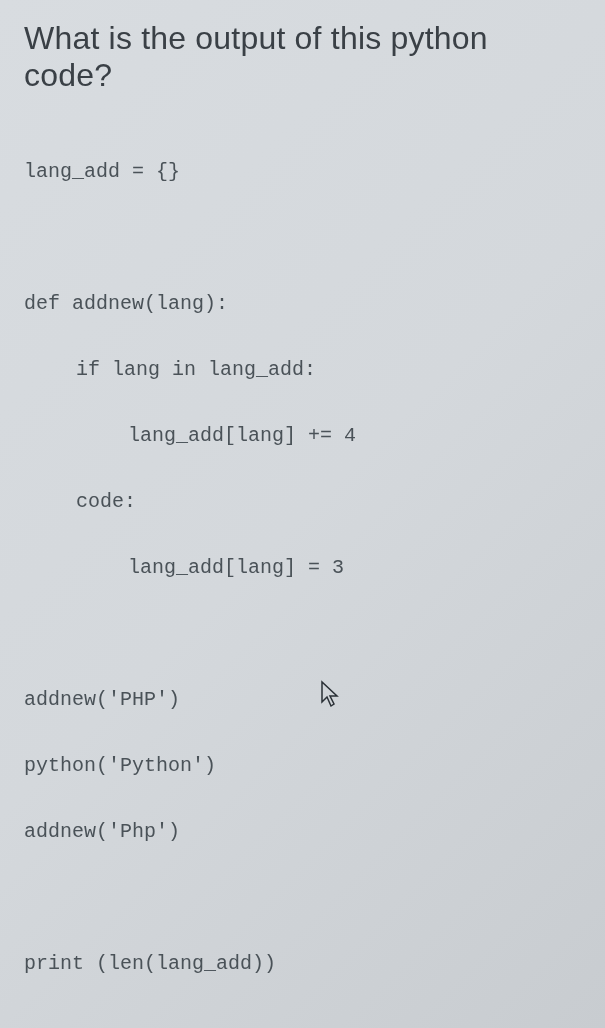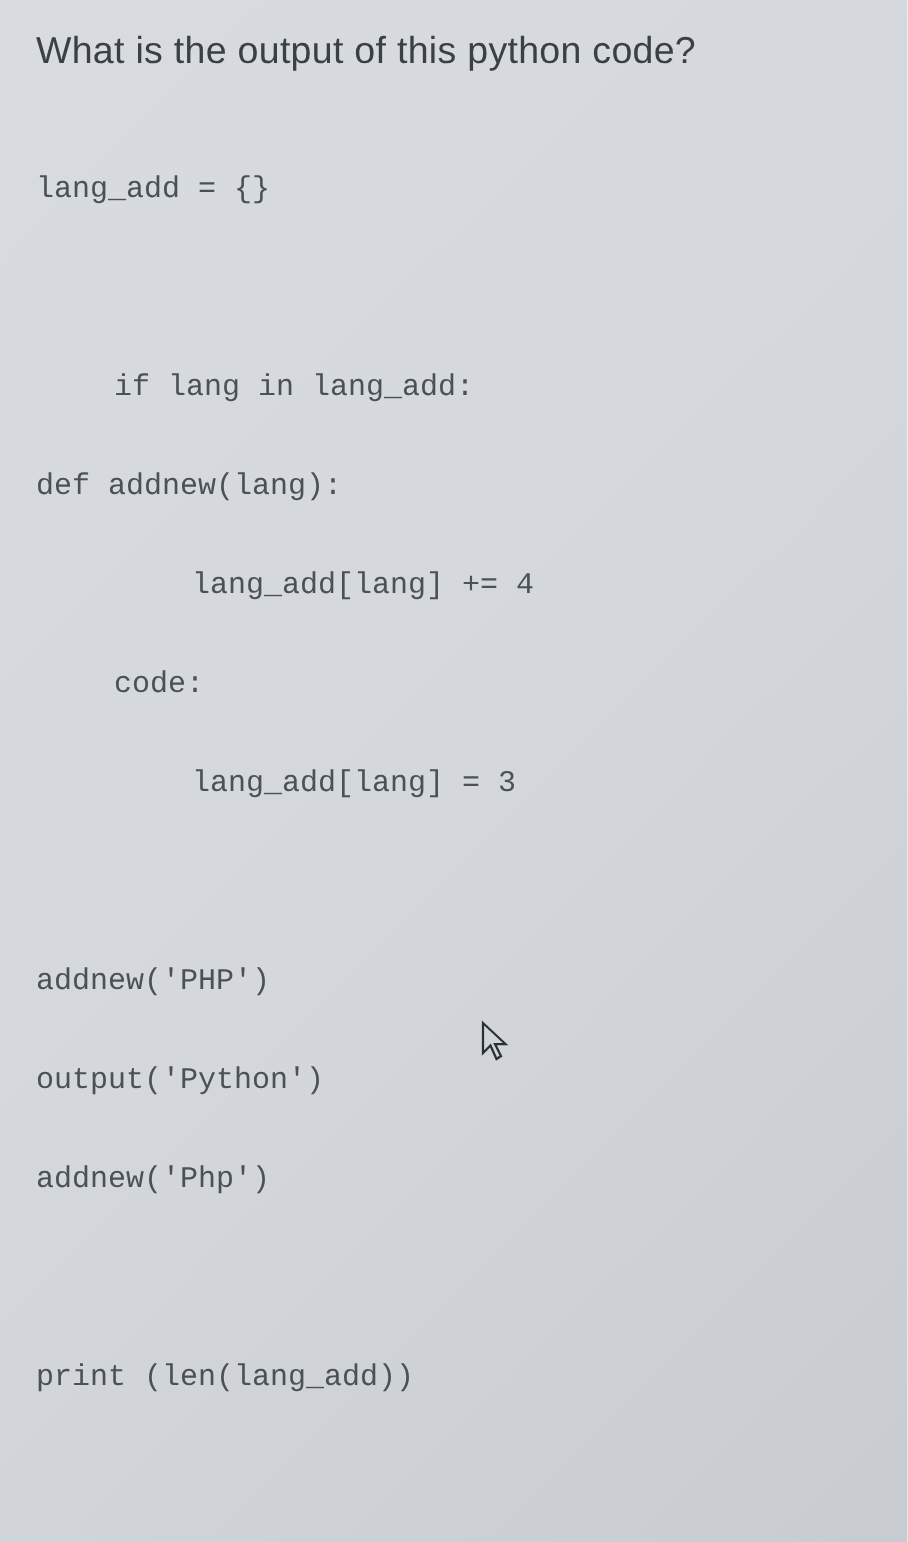--- a/index.html
+++ b/index.html
@@ -11,21 +11,21 @@
       width: 605px;
       height: 1028px;
       background: linear-gradient(135deg, #d8dce0 0%, #d4d8dc 50%, #c8ccd0 100%);
       font-family: 'Segoe UI', Tahoma, sans-serif;
       padding: 20px 24px;
       color: #3a4046;
       position: relative;
       overflow: hidden;
     }
     .question-title {
-      font-size: 25px;
+      font-size: 32px;
       font-weight: 400;
       color: #3a4046;
       margin-bottom: 28px;
       letter-spacing: 0.2px;
     }
     .code-block {
       font-family: 'Consolas', 'Courier New', monospace;
       font-size: 20px;
       line-height: 1.65;
       color: #4a5258;
@@ -54,28 +54,28 @@
     }
   </style>
 </head>
 <body>
 
 <div class="question-title">What is the output of this python code?</div>
 
 <div class="code-block">
 <span class="code-line">lang_add = {}</span>
 <div class="blank-line"></div>
+<span class="code-line">def addnew(lang):</span>
 <span class="code-line indent-1">if lang in lang_add:</span>
-<span class="code-line">def addnew(lang):</span>
 <span class="code-line indent-2">lang_add[lang] += 4</span>
 <span class="code-line indent-1">code:</span>
 <span class="code-line indent-2">lang_add[lang] = 3</span>
 <div class="blank-line"></div>
 <span class="code-line">addnew('PHP')</span>
-<span class="code-line">output('Python')</span>
+<span class="code-line">python('Python')</span>
 <span class="code-line">addnew('Php')</span>
 <div class="blank-line"></div>
 <span class="code-line">print (len(lang_add))</span>
 </div>
 
 <div class="cursor">
   <svg width="20" height="28" viewBox="0 0 20 28">
     <path d="M 2 2 L 2 22 L 7 17 L 11 26 L 14 24 L 10 16 L 17 16 Z" fill="none" stroke="#2a3036" stroke-width="1.5"></path>
   </svg>
 </div>

